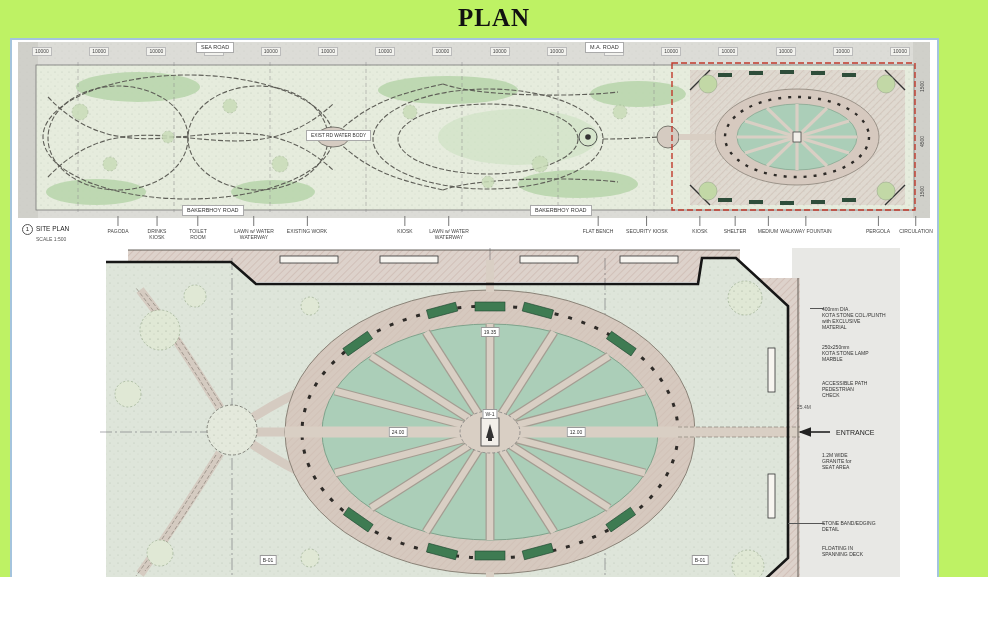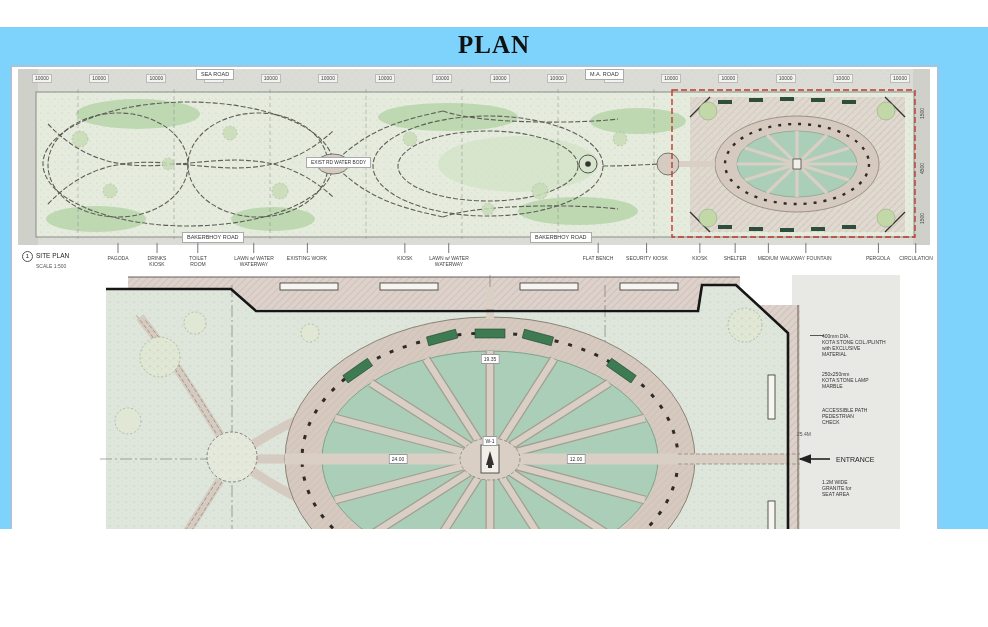--- a/index.html
+++ b/index.html
@@ -1,17 +1,17 @@
 <!DOCTYPE html>
 <html><head>
 <meta charset="utf-8">
 <style>
   html,body{margin:0;padding:0;background:#fff;}
-  #page{position:relative;width:988px;height:502px;background:#7dd3fc;overflow:hidden;
-        font-family:"Liberation Sans",sans-serif;color:#333;margin-top:27px;}
+  #page{position:relative;width:988px;height:577px;background:#bef264;overflow:hidden;
+        font-family:"Liberation Sans",sans-serif;color:#333;}
   .page-title{position:absolute;left:0;top:4px;width:988px;text-align:center;
         font-family:"Liberation Serif",serif;font-weight:bold;font-size:25px;letter-spacing:1px;color:#111;}
   .sheet{position:absolute;left:10px;top:38px;width:925px;height:581px;border:2px solid #a4c4dd;background:#fff;}
   .strip-svg{position:absolute;left:18px;top:42px;}
   .detail-svg{position:absolute;left:100px;top:248px;}
   
   .dim-row{position:absolute;left:32px;top:47px;width:878px;display:flex;justify-content:space-between;}
   .dim{font-size:5px;color:#444;background:#f2f2ee;border:0.5px solid #bbb;padding:0 2px;line-height:7px;}
   
   .chip{position:absolute;transform:translate(-50%,-50%);background:#fff;border:0.5px solid #999;

